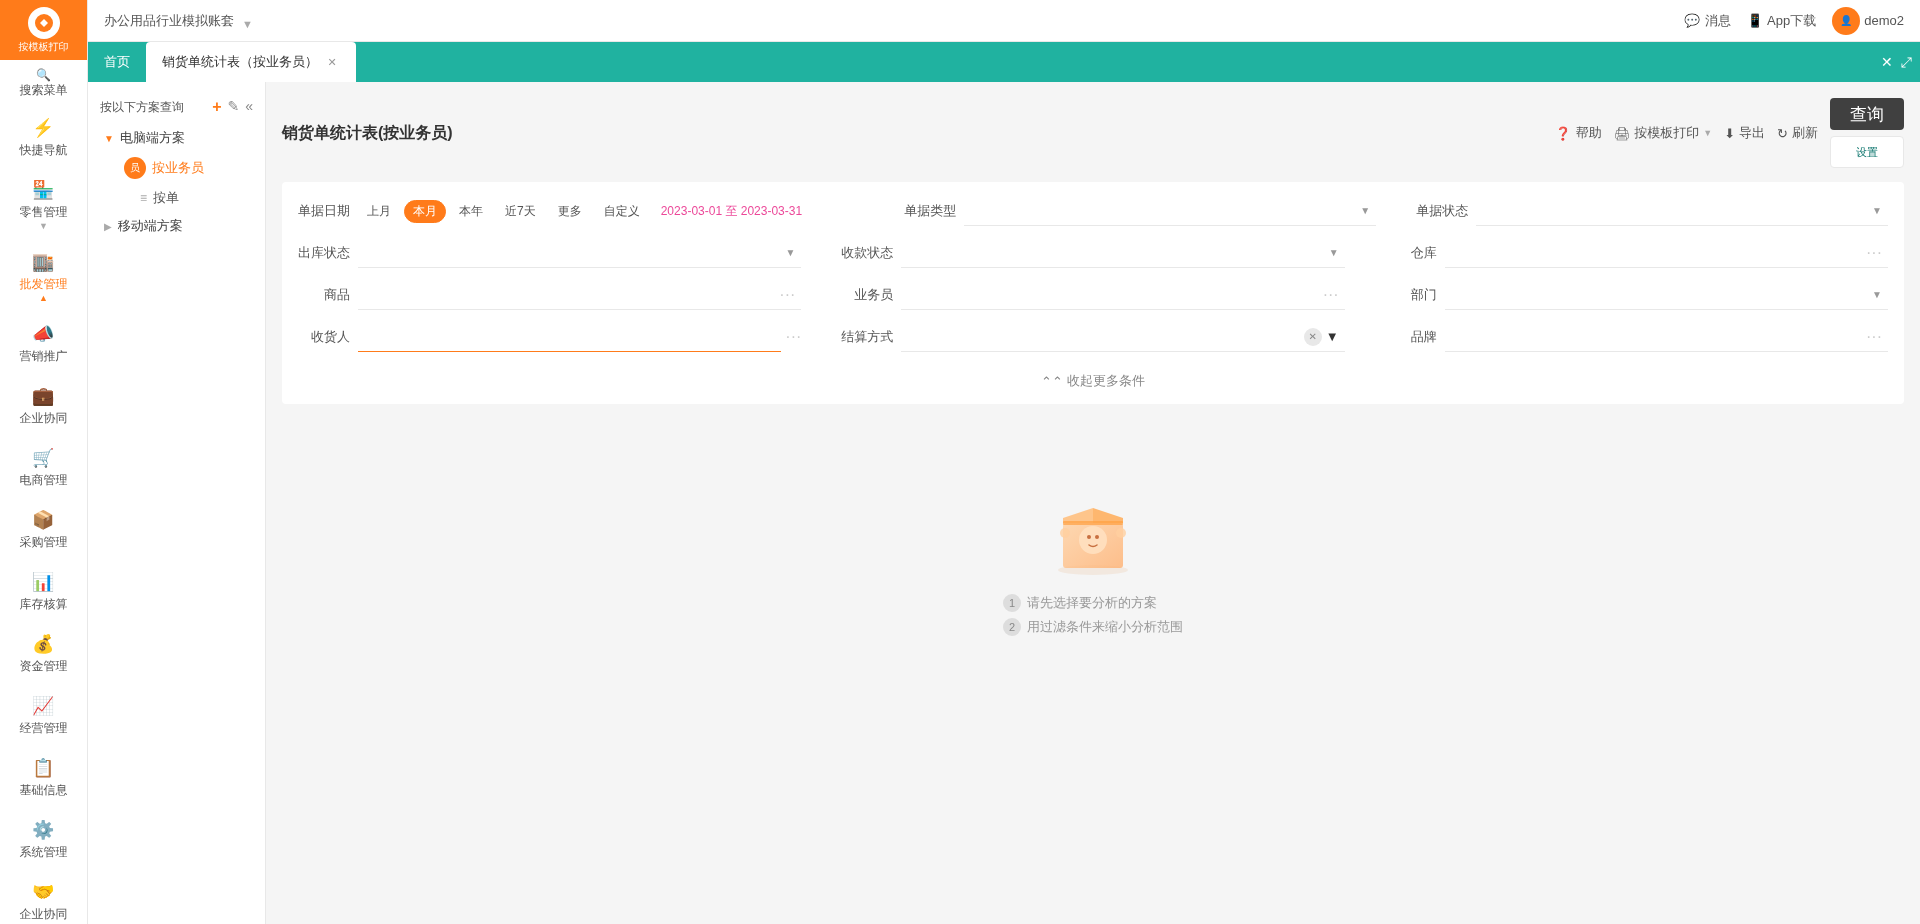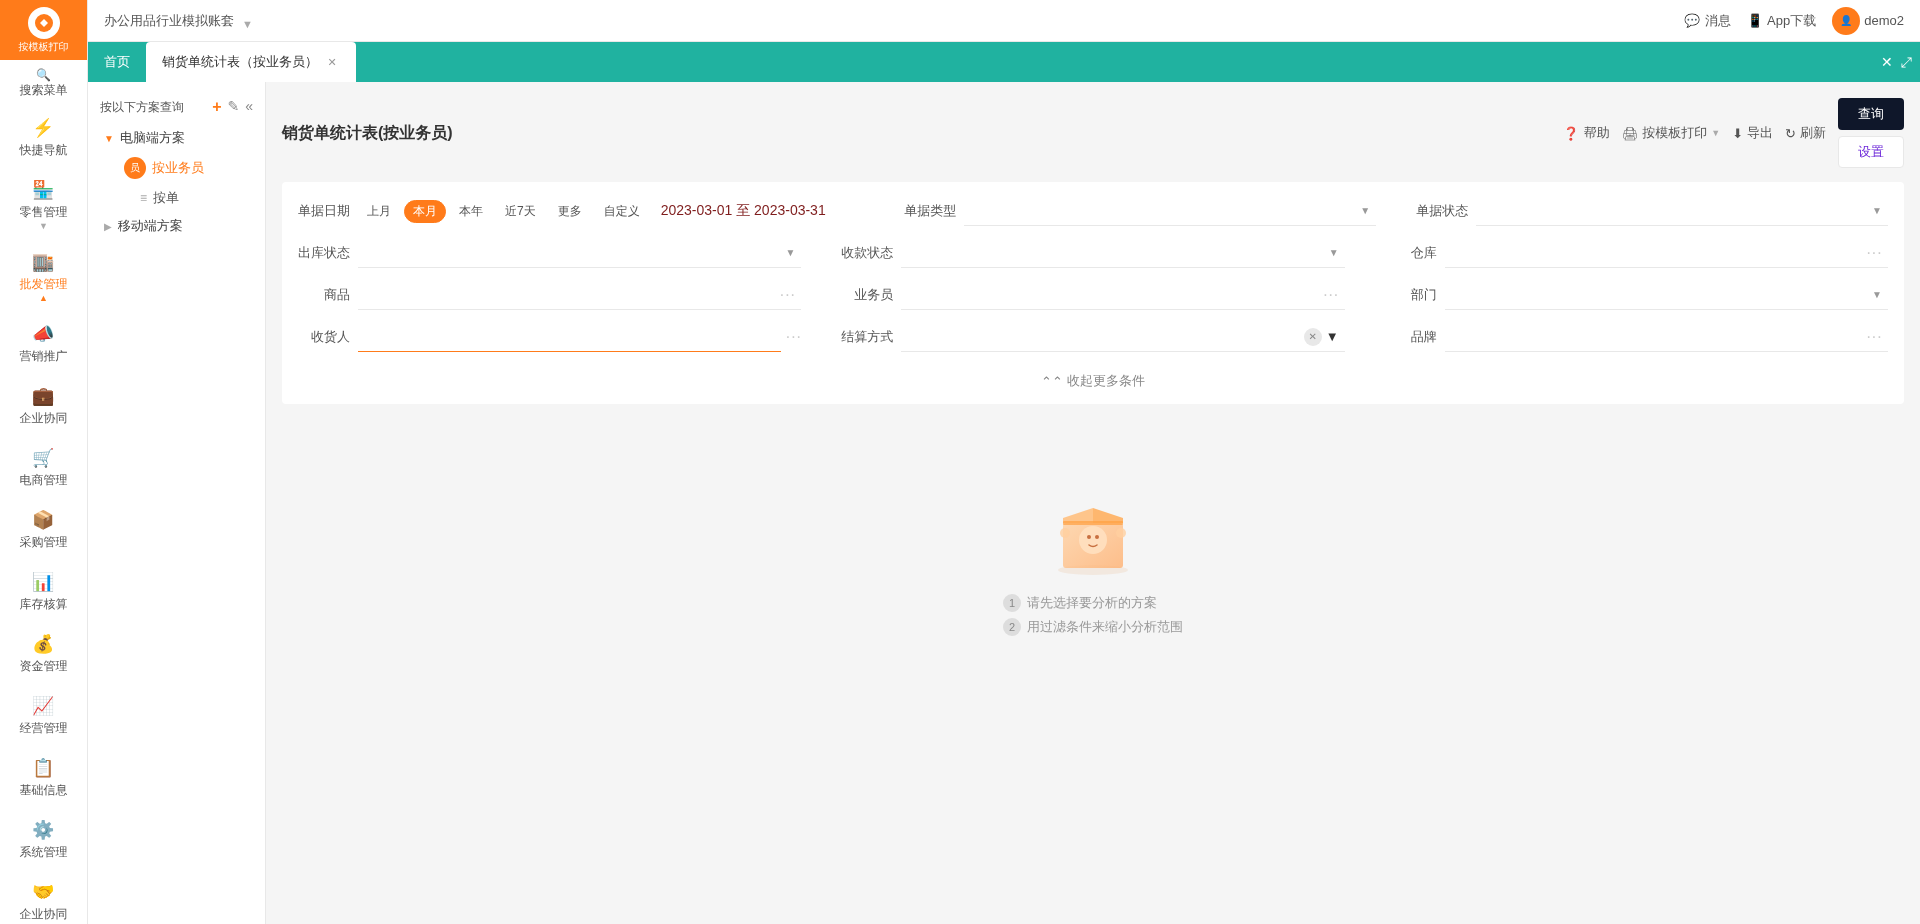--- a/index.html
+++ b/index.html
@@ -66,33 +66,33 @@
     .filter-input { flex: 1; height: 30px; border: none; border-bottom: 1px solid #e8e8e8; outline: none; font-size: 13px; color: #333; padding: 0 6px; background: transparent; }
     .filter-input.orange-border { border-bottom-color: #ff7b1a; }
     .filter-dropdown { flex: 1; height: 30px; border: none; border-bottom: 1px solid #e8e8e8; display: flex; align-items: center; justify-content: space-between; cursor: pointer; padding: 0 6px; }
     .filter-dropdown .arrow-icon { color: #999; font-size: 10px; }
     .filter-divider { width: 40px; flex-shrink: 0; }
 
     
     .date-btns { display: flex; align-items: center; gap: 4px; margin-right: 8px; justify-content: space-between; }
     .date-btn { padding: 2px 8px; border-radius: 12px; font-size: 12px; cursor: pointer; color: #555; background: transparent; border: 1px solid transparent; }
     .date-btn.active { background: #ff7b1a; color: #fff; border-color: #ff7b1a; }
-    .date-range { font-size: 14px; color: #7f1d1d; margin-left: 4px; }
+    .date-range { font-size: 12px; color: #ec4899; margin-left: 4px; }
 
     
     .filter-dots { color: #ccc; font-size: 16px; margin-left: 4px; cursor: pointer; }
     .filter-x-btn { width: 18px; height: 18px; border-radius: 50%; background: #e8e8e8; display: flex; align-items: center; justify-content: center; cursor: pointer; font-size: 10px; color: #888; }
 
     
     .collapse-row { display: flex; justify-content: center; align-items: center; padding: 8px 0 0; }
     .collapse-btn { display: flex; align-items: center; gap: 4px; color: #888; font-size: 13px; cursor: pointer; }
 
     
-    .query-btn { height: 32px; padding: 0 20px; background: #0f172a; color: #fff; border: none; border-radius: 4px; cursor: pointer; font-size: 13px; }
-    .settings-btn { height: 32px; padding: 0 16px; background: #fff; color: #6d28d9; border: 1px solid #e8e8e8; border-radius: 4px; cursor: pointer; font-size: 13px; }
+    .query-btn { height: 32px; padding: 0 20px; background: #404040; color: #fff; border: none; border-radius: 4px; cursor: pointer; font-size: 17px; }
+    .settings-btn { height: 32px; padding: 0 16px; background: #fff; color: #0f766e; border: 1px solid #e8e8e8; border-radius: 4px; cursor: pointer; font-size: 11px; }
     .btn-group { display: flex; flex-direction: column; gap: 6px; }
 
     
     .empty-state { display: flex; flex-direction: column; align-items: center; justify-content: center; padding: 60px 0; }
     .empty-icon { width: 120px; height: 100px; margin-bottom: 16px; display: flex; align-items: flex-end; justify-content: center; }
     .empty-hints { list-style: none; }
     .empty-hints li { display: flex; align-items: center; gap: 6px; color: #999; font-size: 13px; margin-bottom: 6px; }
     .empty-hints li .num { width: 18px; height: 18px; border-radius: 50%; background: #ddd; display: flex; align-items: center; justify-content: center; font-size: 11px; color: #888; flex-shrink: 0; }
 
     

